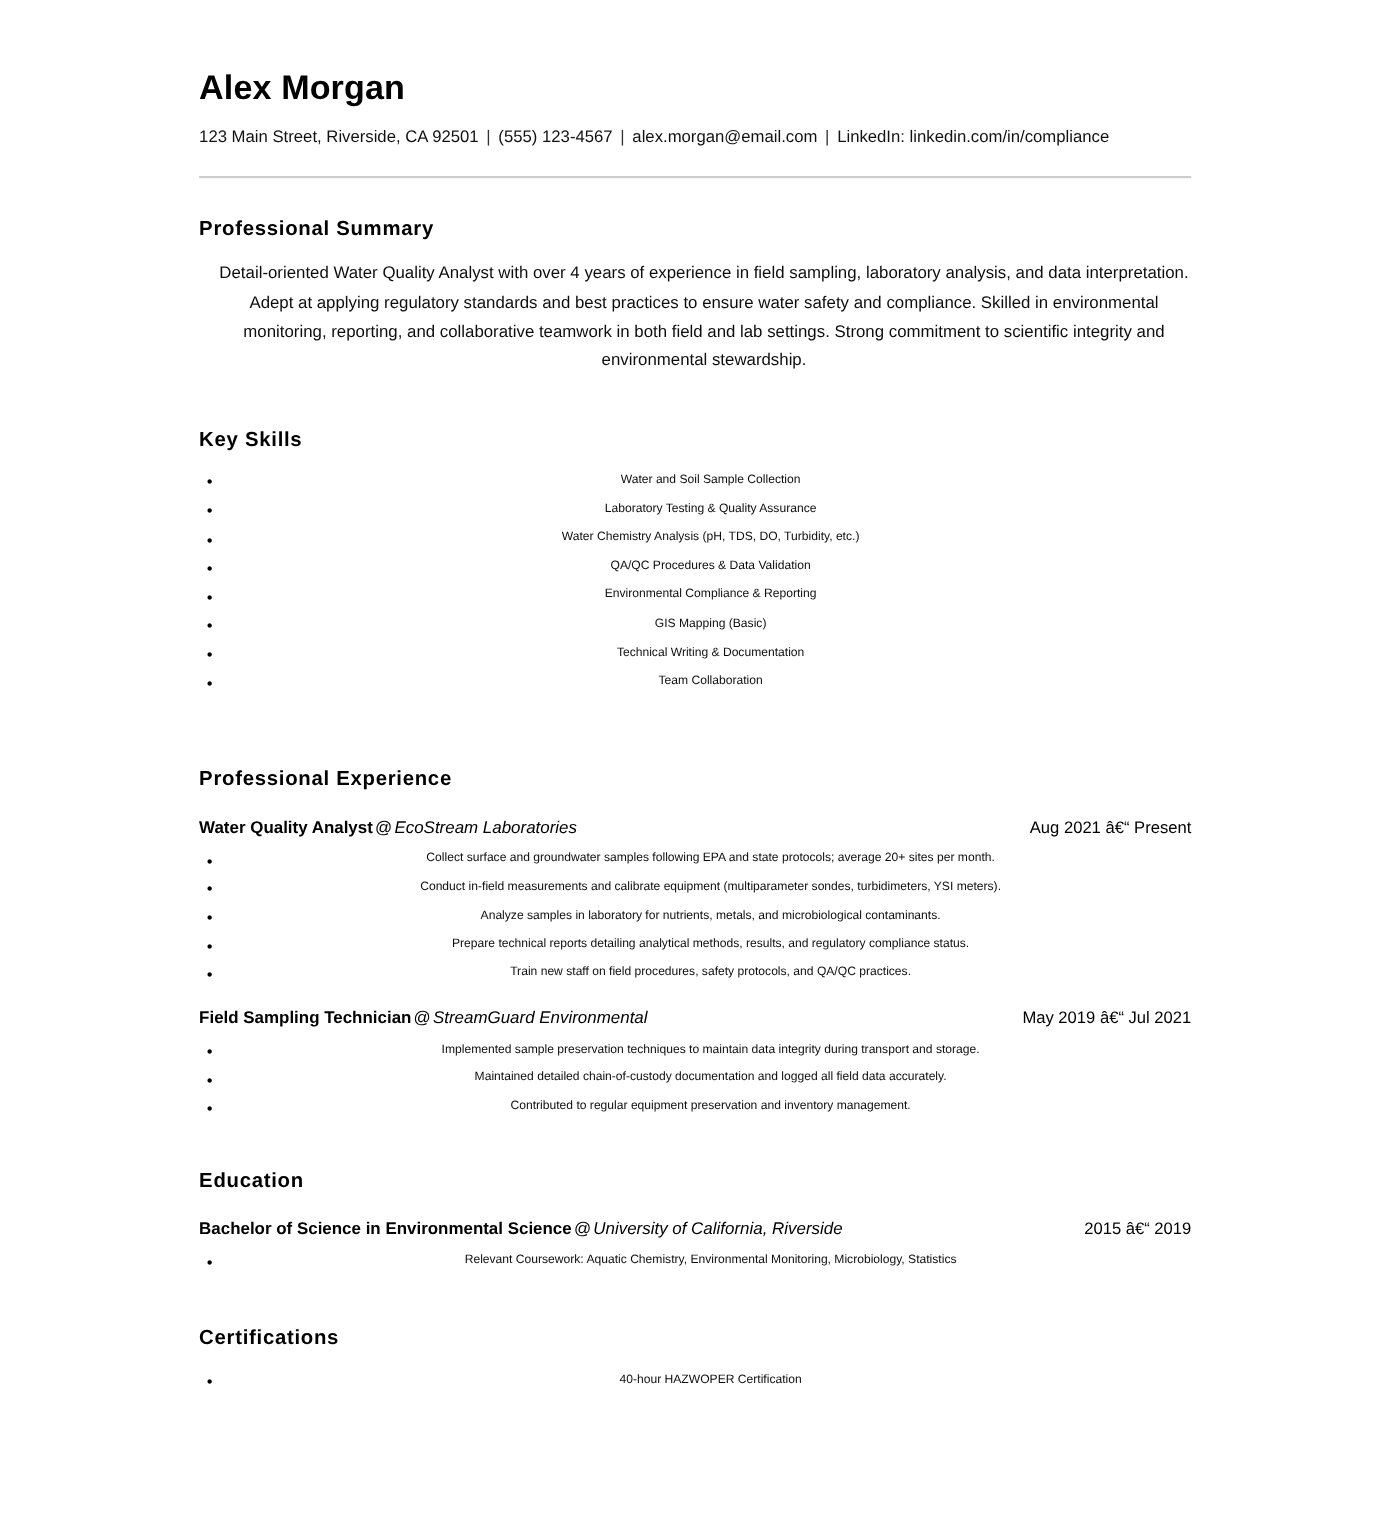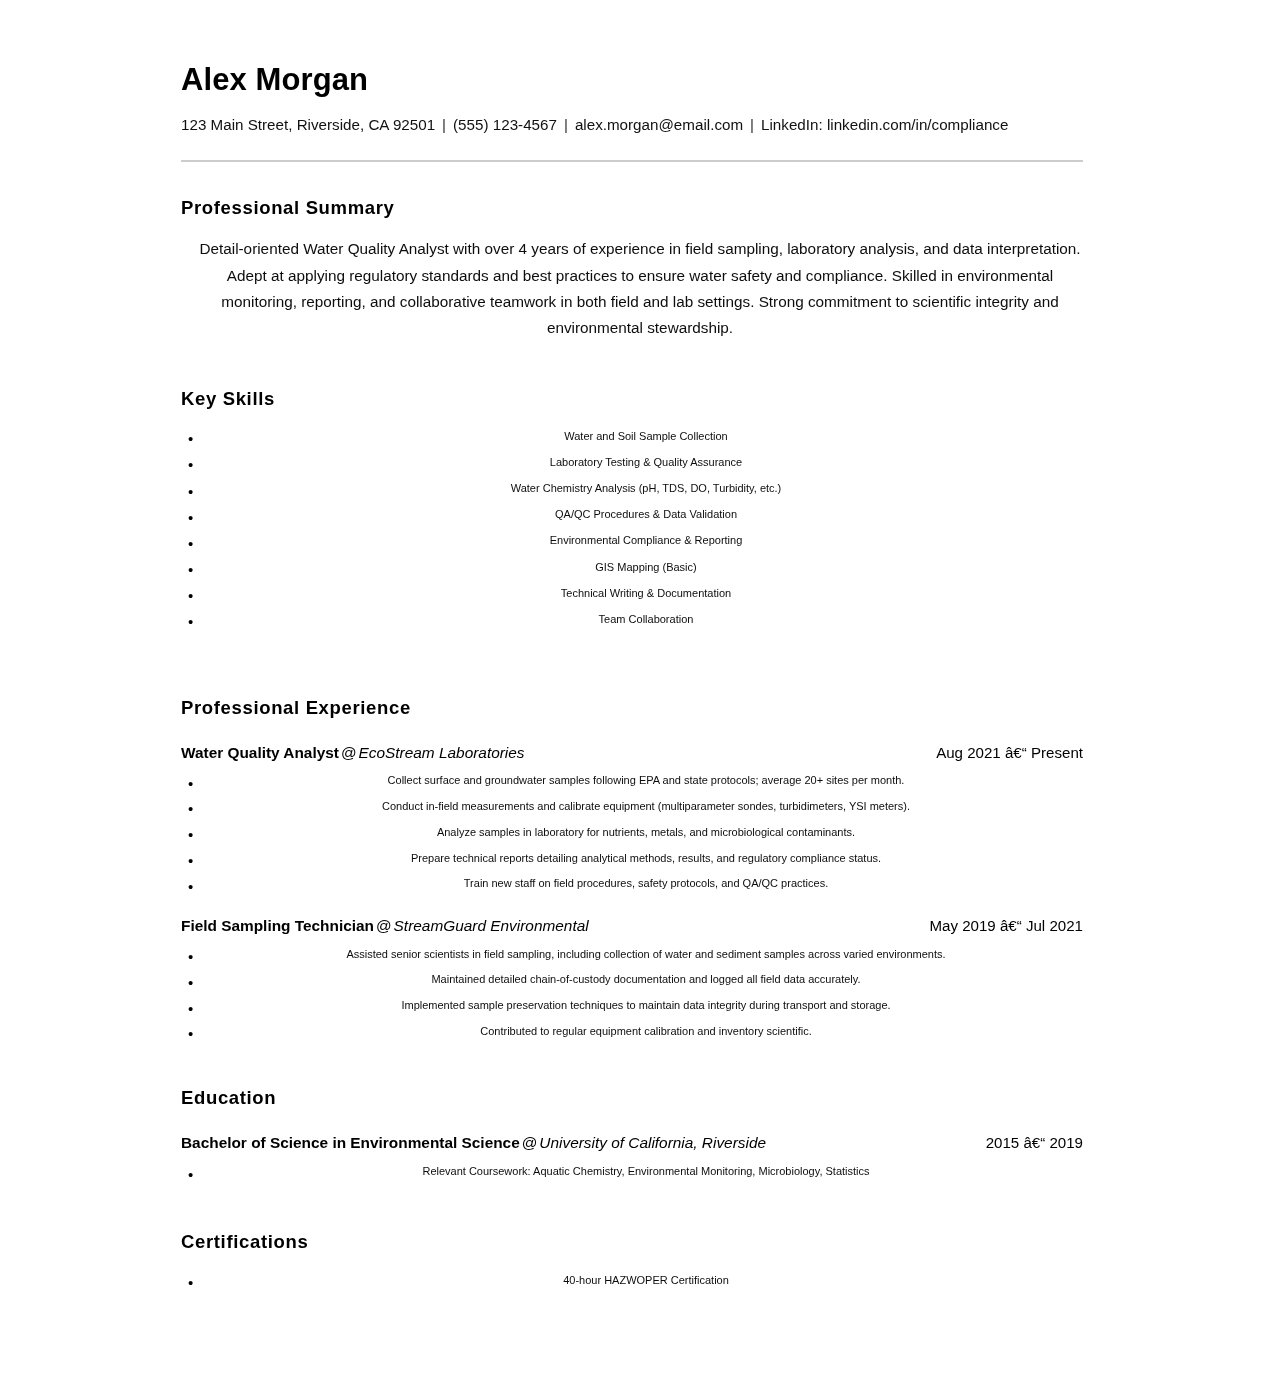--- a/index.html
+++ b/index.html
@@ -195,24 +195,23 @@
     </div>
 
     <div class="entry">
       <div class="entry-head">
         <div class="entry-left">
           <span class="role">Field Sampling Technician</span><span class="at">@</span><span class="org">StreamGuard Environmental</span>
         </div>
         <div class="entry-dates">May 2019 â€“ Jul 2021</div>
       </div>
       <ul class="bullets dash-list">
-        <li>Assisted senior scientists in field sampling, including collection of water and sediment samples across varied environments.</li>
+        <li>Implemented sample preservation techniques to maintain data integrity during transport and storage.</li>
         <li>Maintained detailed chain-of-custody documentation and logged all field data accurately.</li>
-        <li>Implemented sample preservation techniques to maintain data integrity during transport and storage.</li>
-        <li>Contributed to regular equipment calibration and inventory scientific.</li>
+        <li>Contributed to regular equipment preservation and inventory management.</li>
       </ul>
     </div>
 
     <h2 class="section-title sec-edu">Education</h2>
 
     <div class="entry first">
       <div class="entry-head">
         <div class="entry-left">
           <span class="role">Bachelor of Science in Environmental Science</span><span class="at">@</span><span class="org">University of California, Riverside</span>
         </div>

